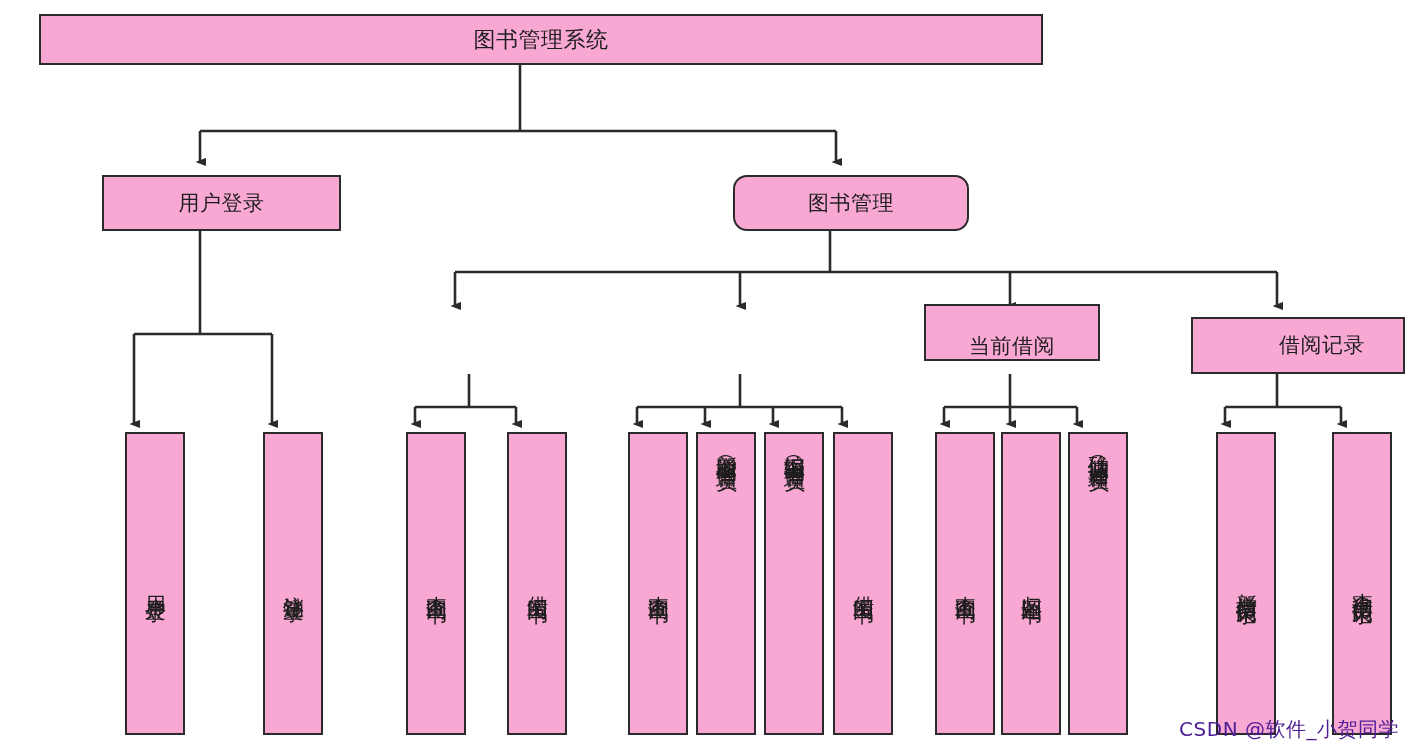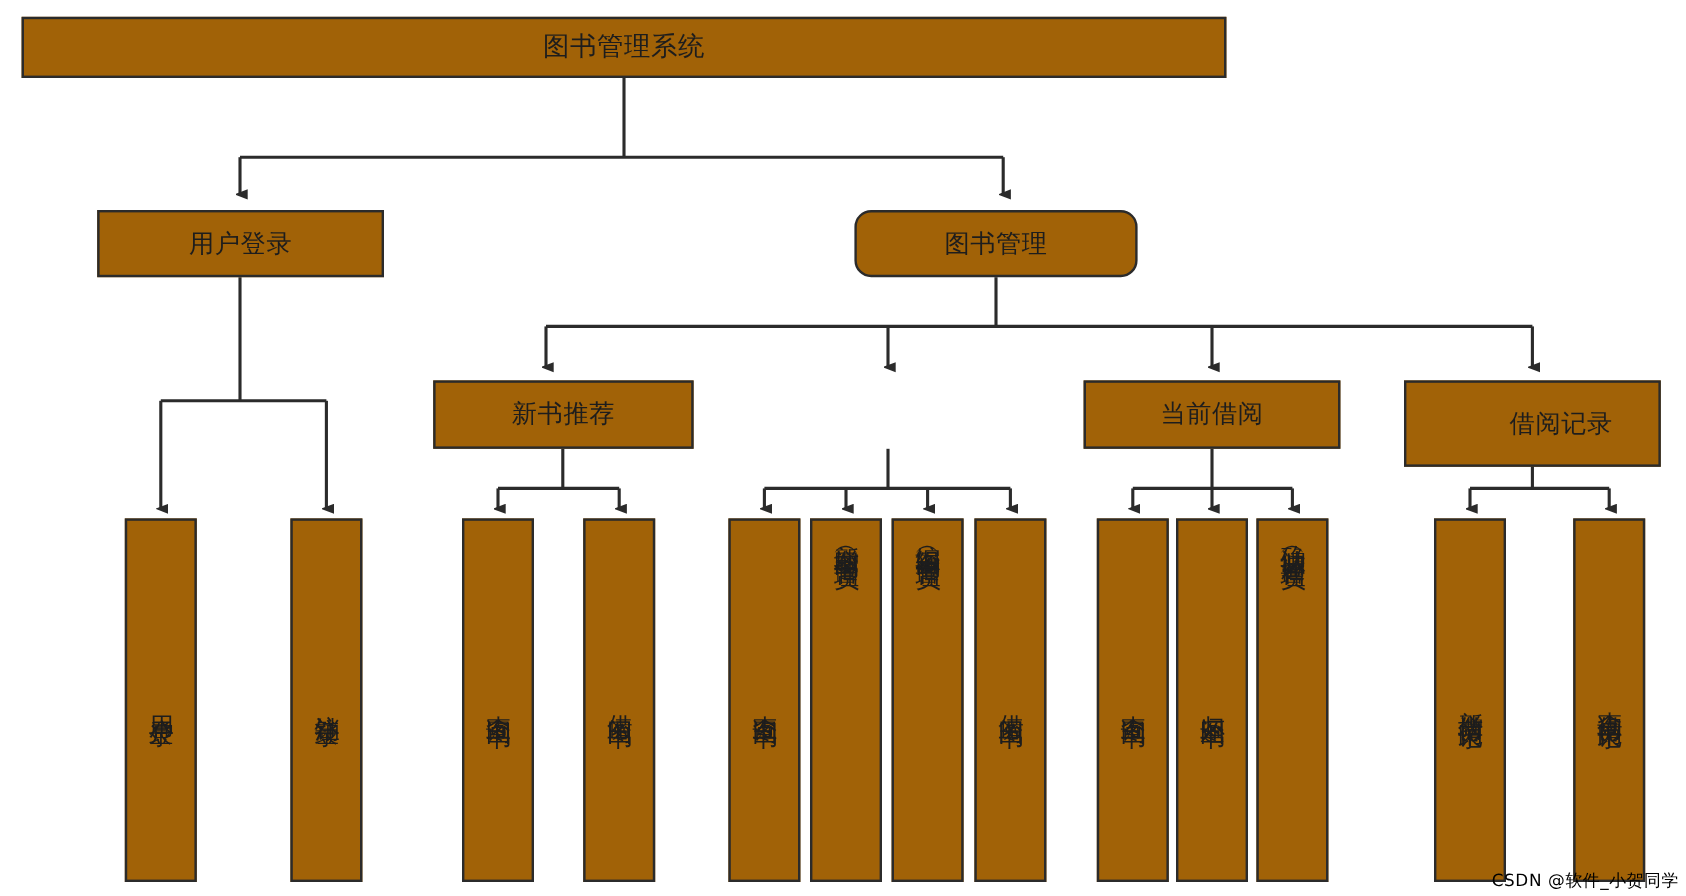--- a/index.html
+++ b/index.html
@@ -19,26 +19,27 @@
   }
   #edges {
     position: absolute;
     left: 0; top: 0;
     width: 1405px;
     height: 747px;
   }
   .node {
     position: absolute;
     box-sizing: border-box;
-    background: #a16207;
+    background: #f9a8d4;
     border: 2.2px solid #2b2b2b;
     display: flex;
     align-items: center;
     justify-content: center;
     color: #1d1d1d;
+    margin-left: 21px;
   }
   .node .label {
     display: block;
     text-align: center;
     line-height: 1.18;
     color: #1d1d1d;
   }
   
   .node.h .label {
     font-size: 21px;
@@ -63,22 +64,22 @@
     white-space: nowrap;
     text-align: center;
   }
   .node.v.top .label {
     align-self: flex-start;
   }
   #watermark {
     position: absolute;
     right: 6px;
     bottom: 4px;
-    font-size: 14px;
-    color: #000000;
+    font-size: 20px;
+    color: #4c1d95;
     white-space: nowrap;
     letter-spacing: 0.5px;
   }
 </style>
 </head>
 <body>
 
 <div id="stage">
 
   <svg id="edges" viewBox="0 0 1405 747" xmlns="http://www.w3.org/2000/svg">
@@ -135,27 +136,24 @@
     <span class="label">图书管理系统</span>
   </div>
 
   <div class="node h" style="left:81px; top:175px; width:239px; height:56px;">
     <span class="label">用户登录</span>
   </div>
   <div class="node h" style="left:712px; top:175px; width:236px; height:56px;border-radius:14px;">
     <span class="label">图书管理</span>
   </div>
 
-  <div class="node h" style="left:361px; top:317px; width:217px; height:57px;">
-    <span class="label">新书推荐</span>
-  </div>
-  <div class="node h" style="left:903px; top:317px; width:214px; height:57px;">
+  <div class="node h" style="left:903px; top:304px; width:176px; height:57px;align-items:flex-end;">
     <span class="label">当前借阅</span>
   </div>
-  <div class="node h" style="left:1170px; top:317px; width:214px; height:72px;padding-left:48px;">
+  <div class="node h" style="left:1170px; top:317px; width:214px; height:57px;padding-left:48px;">
     <span class="label">借阅记录</span>
   </div>
 
   <div class="node v" style="left:104px; top:432px; width:60px; height:303px;">
     <span class="label">用户登录</span>
   </div>
   <div class="node v" style="left:242px; top:432px; width:60px; height:303px;">
     <span class="label">注销登录</span>
   </div>
 

